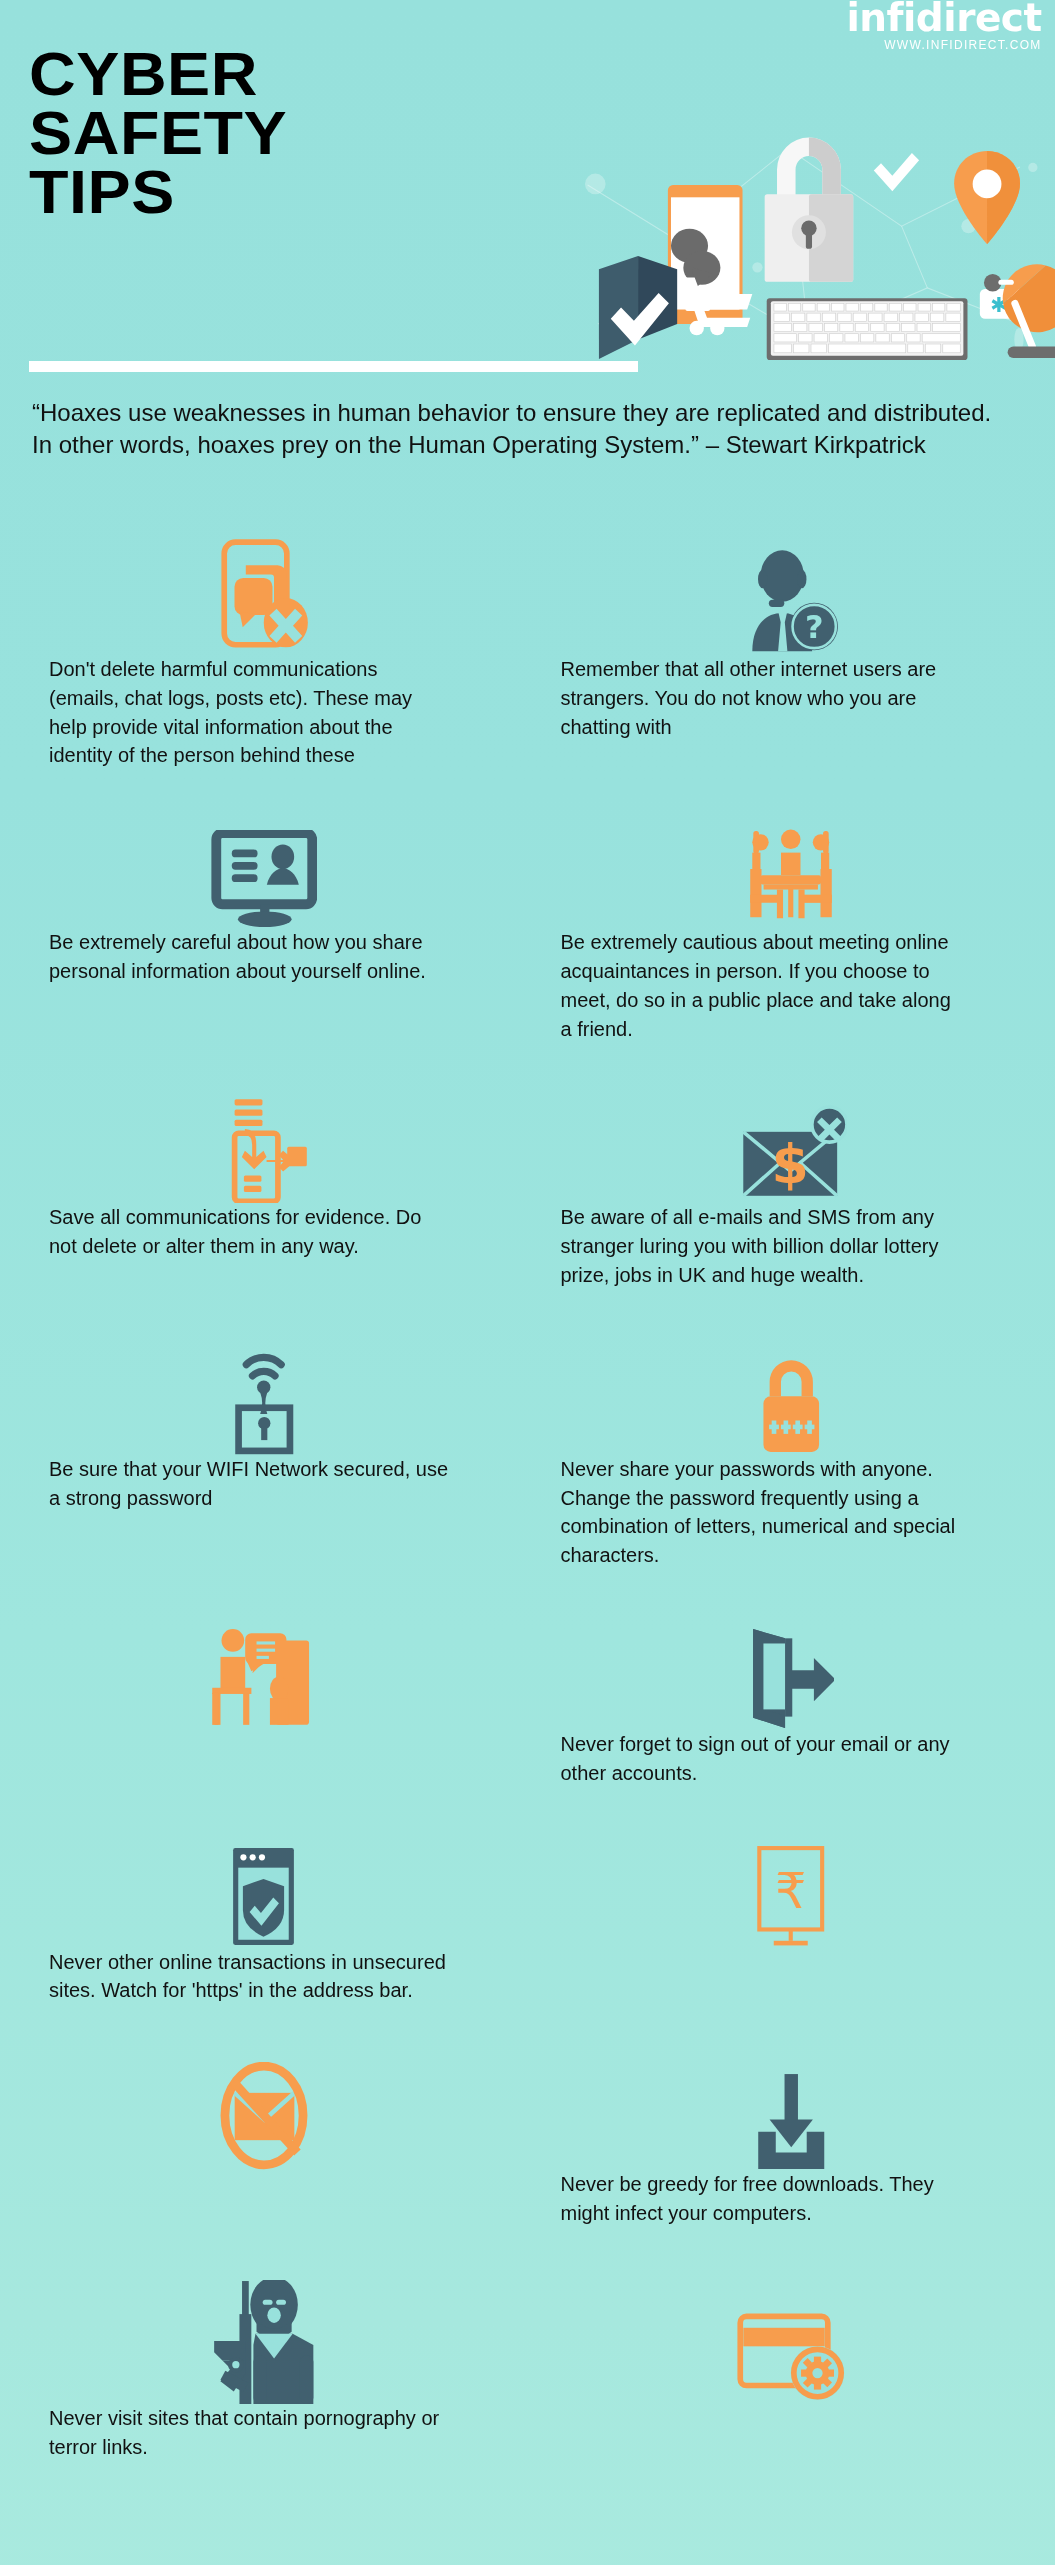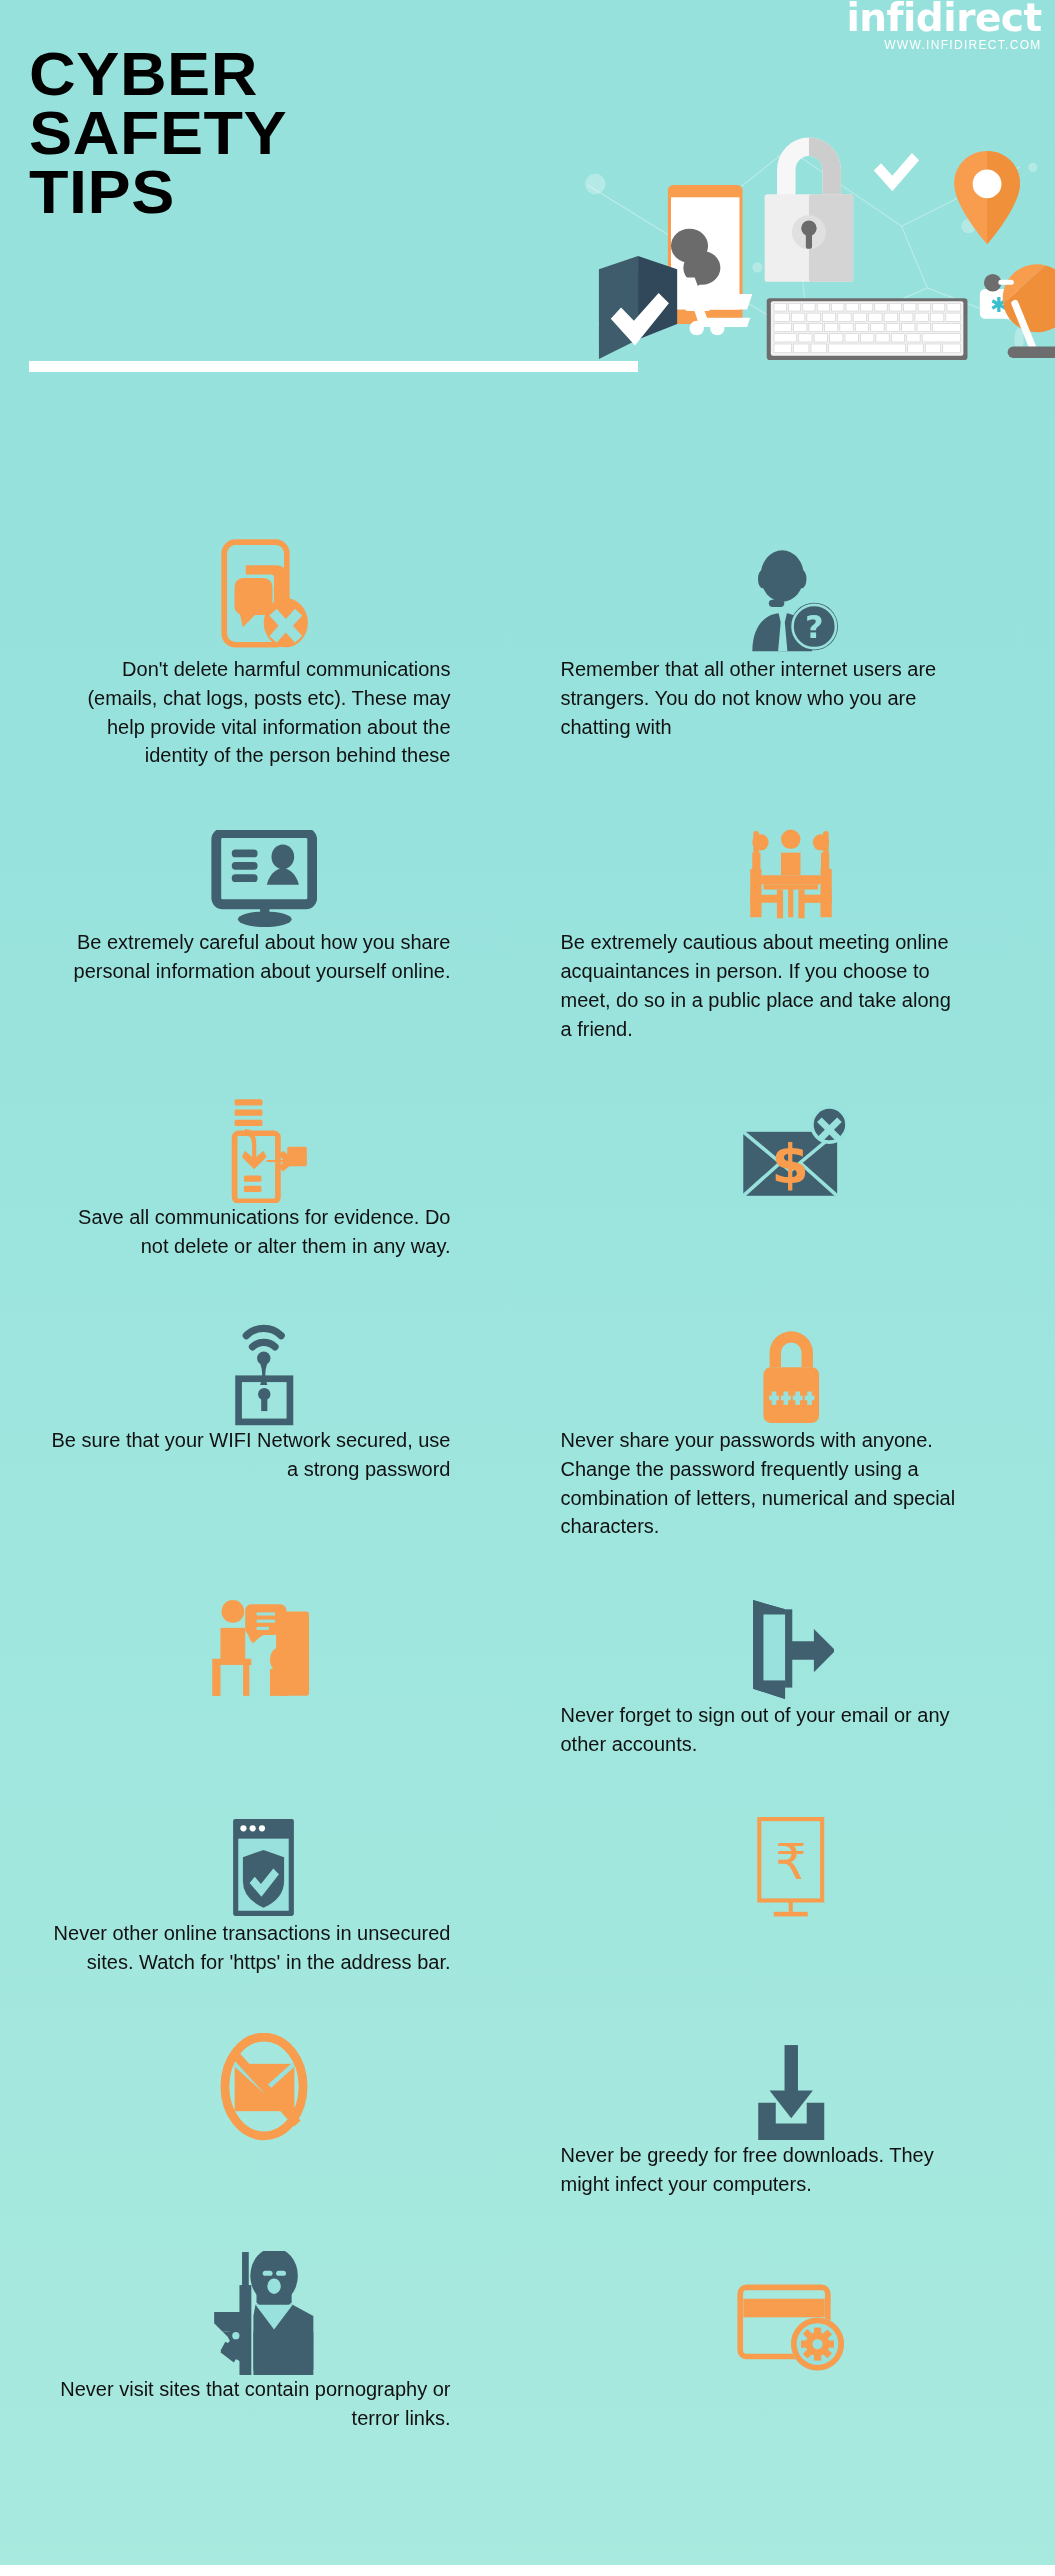--- a/index.html
+++ b/index.html
@@ -54,21 +54,21 @@
   .cell .ico {
     height:auto; display:flex; align-items:flex-end; justify-content:center;
   }
   .cell .ico svg { display:block; }
   .cell .txt {
     font-size:20px; line-height:1.44; color:#111111;
     font-family:"Liberation Sans", sans-serif;
     padding-left:49px; padding-right:49px;
   }
   .cell.right .txt { padding-left:33px; padding-right:94px; }
-  .cell.left  .txt { padding-right:77px;text-align:right; }
+  .cell.left  .txt { padding-right:77px; }
 
   
   .footer {
     position:absolute; left:0; bottom:0; width:1055px; height:71px;
     background:#ffffff; display:flex; flex-direction:column;
     align-items:center; justify-content:center;
   }
 </style>
 </head>
 <body>
@@ -219,20 +219,21 @@
           <path d="M918 278 a66 66 0 0 1 0 132 a66 66 0 0 1 -62 -40 Z" fill="#f08f3a" transform="rotate(14 890 330)"></path>
           <circle cx="827" cy="320" r="17" fill="#6d6d6d"></circle>
           <rect x="838" y="314" width="30" height="10" rx="5" fill="#ffffff"></rect>
           <rect x="880" y="350" width="14" height="104" rx="7" fill="#ffffff" transform="rotate(-22 887 402)"></rect>
           <rect x="856" y="444" width="104" height="22" rx="11" fill="#6d6d6d"></rect>
         </g>
       </svg>
     </div>
   </div>
 
+  <div class="quote">“Hoaxes use weaknesses in human behavior to ensure they are replicated and distributed. In other words, hoaxes prey on the Human Operating System.” – Stewart Kirkpatrick</div>
 
   <div class="grid">
 
     <div class="row">
       <div class="cell left">
         <div class="ico" style="height:129px">
           <svg width="90" height="118" viewBox="0 0 175 230">
             <rect x="10" y="10" width="122" height="200" rx="22" fill="none" stroke="#f79d4d" stroke-width="11"></rect>
             <path d="M52 55h62a17 17 0 0 1 17 17v58h-24V79a6 6 0 0 0-6-6H52z" fill="#f79d4d"></path>
             <rect x="30" y="80" width="74" height="72" rx="17" fill="#f79d4d"></rect>
@@ -328,20 +329,21 @@
         <div class="ico" style="height:113px">
           <svg width="111" height="98" viewBox="0 0 215 190">
             <rect x="14" y="52" width="182" height="124" fill="#41606f"></rect>
             <path d="M14 52 L105 128 L196 52" fill="none" stroke="#98e1dc" stroke-width="7"></path>
             <path d="M14 176 L88 110 M196 176 L122 110" stroke="#98e1dc" stroke-width="7" fill="none"></path>
             <text x="105" y="152" text-anchor="middle" font-family="DejaVu Sans, sans-serif" font-size="104" font-weight="bold" fill="#f79d4d">$</text>
             <circle cx="181" cy="38" r="34" fill="#41606f" stroke="#98e1dc" stroke-width="7"></circle>
             <path d="M166 24 l15 15 15 -15 9 9 -15 15 15 15 -9 9 -15 -15 -15 15 -9 -9 15 -15 -15 -15z" fill="#98e1dc"></path>
           </svg>
         </div>
+        <div class="txt">Be aware of all e-mails and SMS from any stranger luring you with billion dollar lottery prize, jobs in UK and huge wealth.</div>
       </div>
     </div>
 
     <div class="row" style="margin-top:47px">
       <div class="cell left">
         <div class="ico" style="height:118px">
           <svg width="80" height="113" viewBox="0 0 155 220">
             <g fill="none" stroke="#41606f" stroke-width="14" stroke-linecap="round">
               <path d="M43 44 a48 48 0 0 1 68 0"></path>
               <path d="M55 66 a32 32 0 0 1 44 0"></path>

